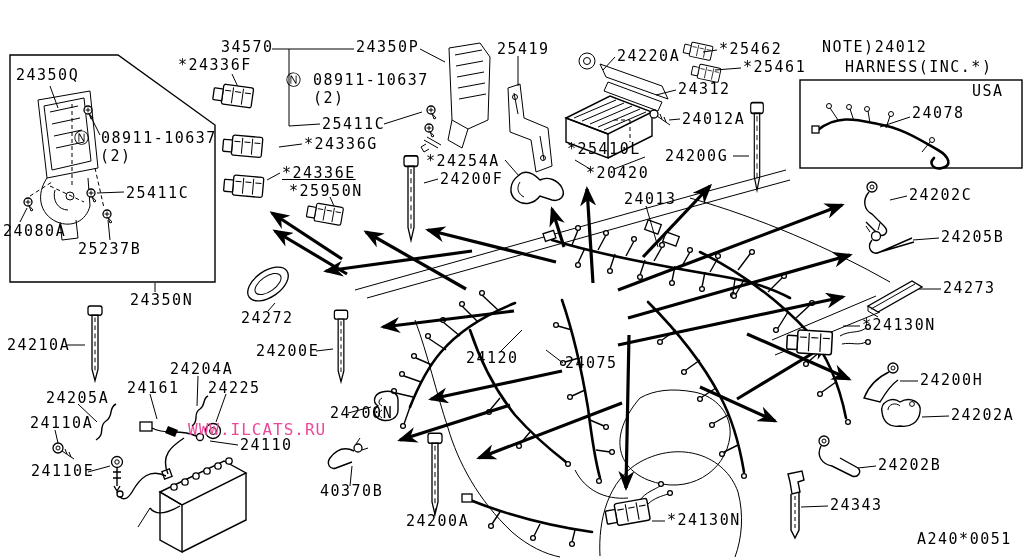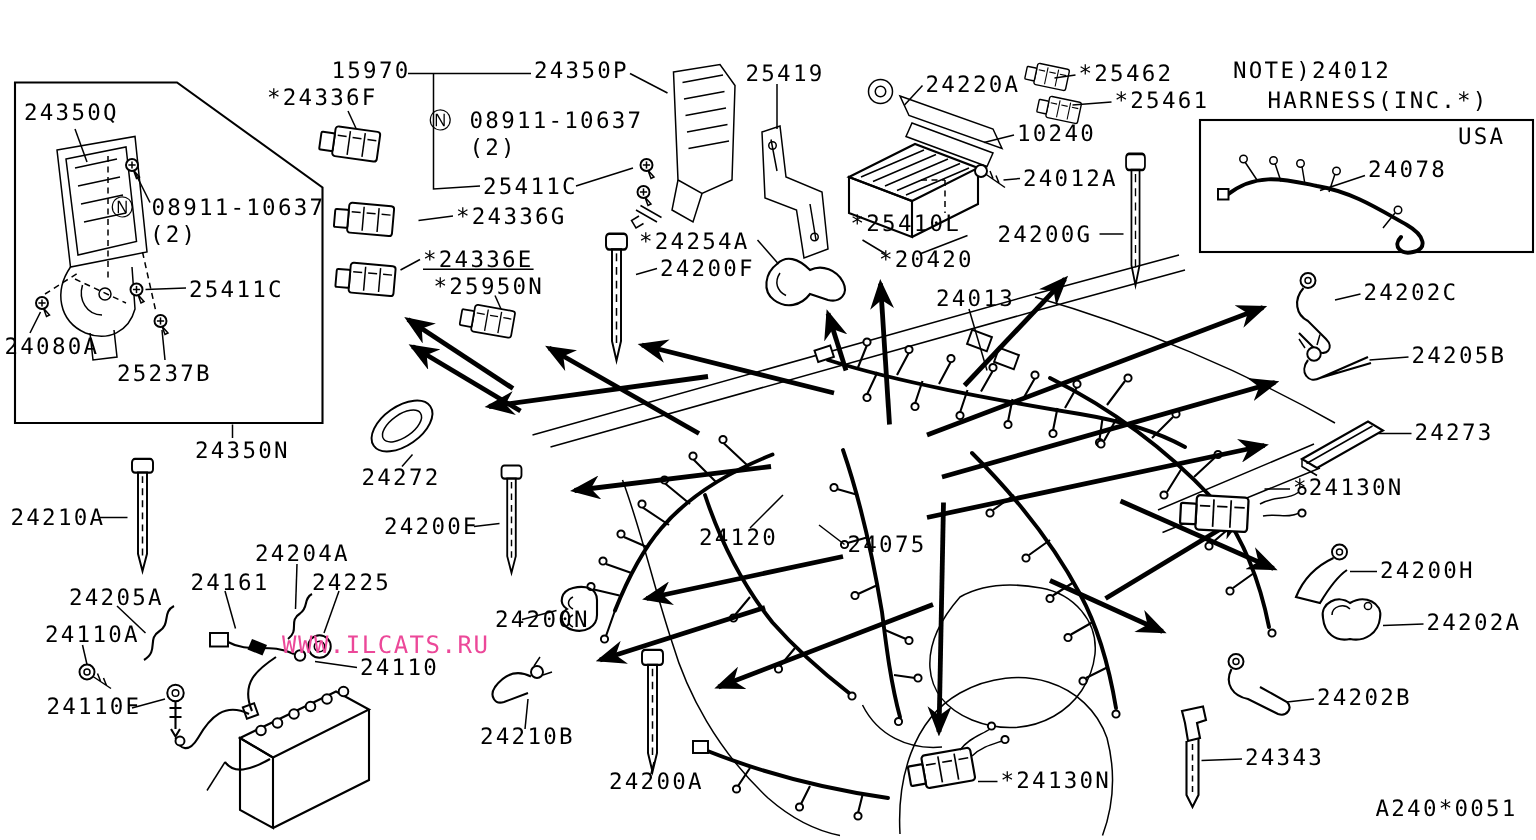--- a/index.html
+++ b/index.html
@@ -415,34 +415,34 @@
   <span class="lbl" style="left:845px;top:60px;">HARNESS(INC.*)</span>
   <span class="lbl" style="left:972px;top:84px;">USA</span>
   <span class="code" style="left:917px;top:532px;">A240*0051</span>
 <span class="lbl" style="left: 16px; top: 68px;">24350Q</span>
       <span class="lbl" style="left: 74px; top: 131px;">Ⓝ 08911-10637</span>
       <span class="lbl" style="left: 100px; top: 149px;">(2)</span>
       <span class="lbl" style="left: 126px; top: 186px;">25411C</span>
       <span class="lbl" style="left: 3px; top: 224px;">24080A</span>
       <span class="lbl" style="left: 78px; top: 242px;">25237B</span>
       <span class="lbl" style="left: 130px; top: 293px;">24350N</span>
-      <span class="lbl" style="left: 221px; top: 40px;">15970</span>
+      <span class="lbl" style="left: 221px; top: 40px;">34570</span>
       <span class="lbl" style="left: 178px; top: 58px;">*24336F</span>
       <span class="lbl" style="left: 356px; top: 40px;">24350P</span>
       <span class="lbl" style="left: 286px; top: 73px;">Ⓝ 08911-10637</span>
       <span class="lbl" style="left: 313px; top: 91px;">(2)</span>
       <span class="lbl" style="left: 322px; top: 117px;">25411C</span>
       <span class="lbl" style="left: 304px; top: 137px;">*24336G</span>
       <span class="lbl" style="left: 282px; top: 166px; text-decoration: underline;">*24336E</span>
       <span class="lbl" style="left: 289px; top: 184px;">*25950N</span>
       <span class="lbl" style="left: 497px; top: 42px;">25419</span>
       <span class="lbl" style="left: 617px; top: 49px;">24220A</span>
       <span class="lbl" style="left: 719px; top: 42px;">*25462</span>
       <span class="lbl" style="left: 743px; top: 60px;">*25461</span>
-      <span class="lbl" style="left: 678px; top: 82px;">10240</span>
+      <span class="lbl" style="left: 678px; top: 82px;">24312</span>
       <span class="lbl" style="left: 682px; top: 112px;">24012A</span>
       <span class="lbl" style="left: 567px; top: 142px;">*25410L</span>
       <span class="lbl" style="left: 586px; top: 166px;">*20420</span>
       <span class="lbl" style="left: 665px; top: 149px;">24200G</span>
       <span class="lbl" style="left: 624px; top: 192px;">24013</span>
       <span class="lbl" style="left: 426px; top: 154px;">*24254A</span>
       <span class="lbl" style="left: 440px; top: 172px;">24200F</span>
       <span class="lbl" style="left: 912px; top: 106px;">24078</span>
       <span class="lbl" style="left: 909px; top: 188px;">24202C</span>
       <span class="lbl" style="left: 941px; top: 230px;">24205B</span>
@@ -458,19 +458,19 @@
       <span class="lbl" style="left: 30px; top: 416px; text-align: center;">24110A</span>
       <span class="lbl" style="left: 31px; top: 464px;">24110E</span>
       <span class="lbl" style="left: 127px; top: 381px;">24161</span>
       <span class="lbl" style="left: 170px; top: 362px;">24204A</span>
       <span class="lbl" style="left: 208px; top: 381px;">24225</span>
       <span class="lbl" style="left: 98px; top: 524px; margin-top: 36px;">24080</span>
       <span class="lbl" style="left: 241px; top: 311px;">24272</span>
       <span class="lbl" style="left: 256px; top: 344px;">24200E</span>
       <span class="lbl" style="left: 286px; top: 406px; margin-left: 44px;">24200N</span>
       <span class="lbl" style="left: 240px; top: 438px;">24110</span>
-      <span class="lbl" style="left: 320px; top: 484px;">24210B</span>
+      <span class="lbl" style="left: 320px; top: 484px;">40370B</span>
       <span class="lbl" style="left: 406px; top: 514px;">24200A</span>
       <span class="lbl" style="left: 466px; top: 351px;">24120</span>
       <span class="lbl" style="left: 565px; top: 356px;">24075</span>
     </div>
 
 </div>
 
 </body></html>

